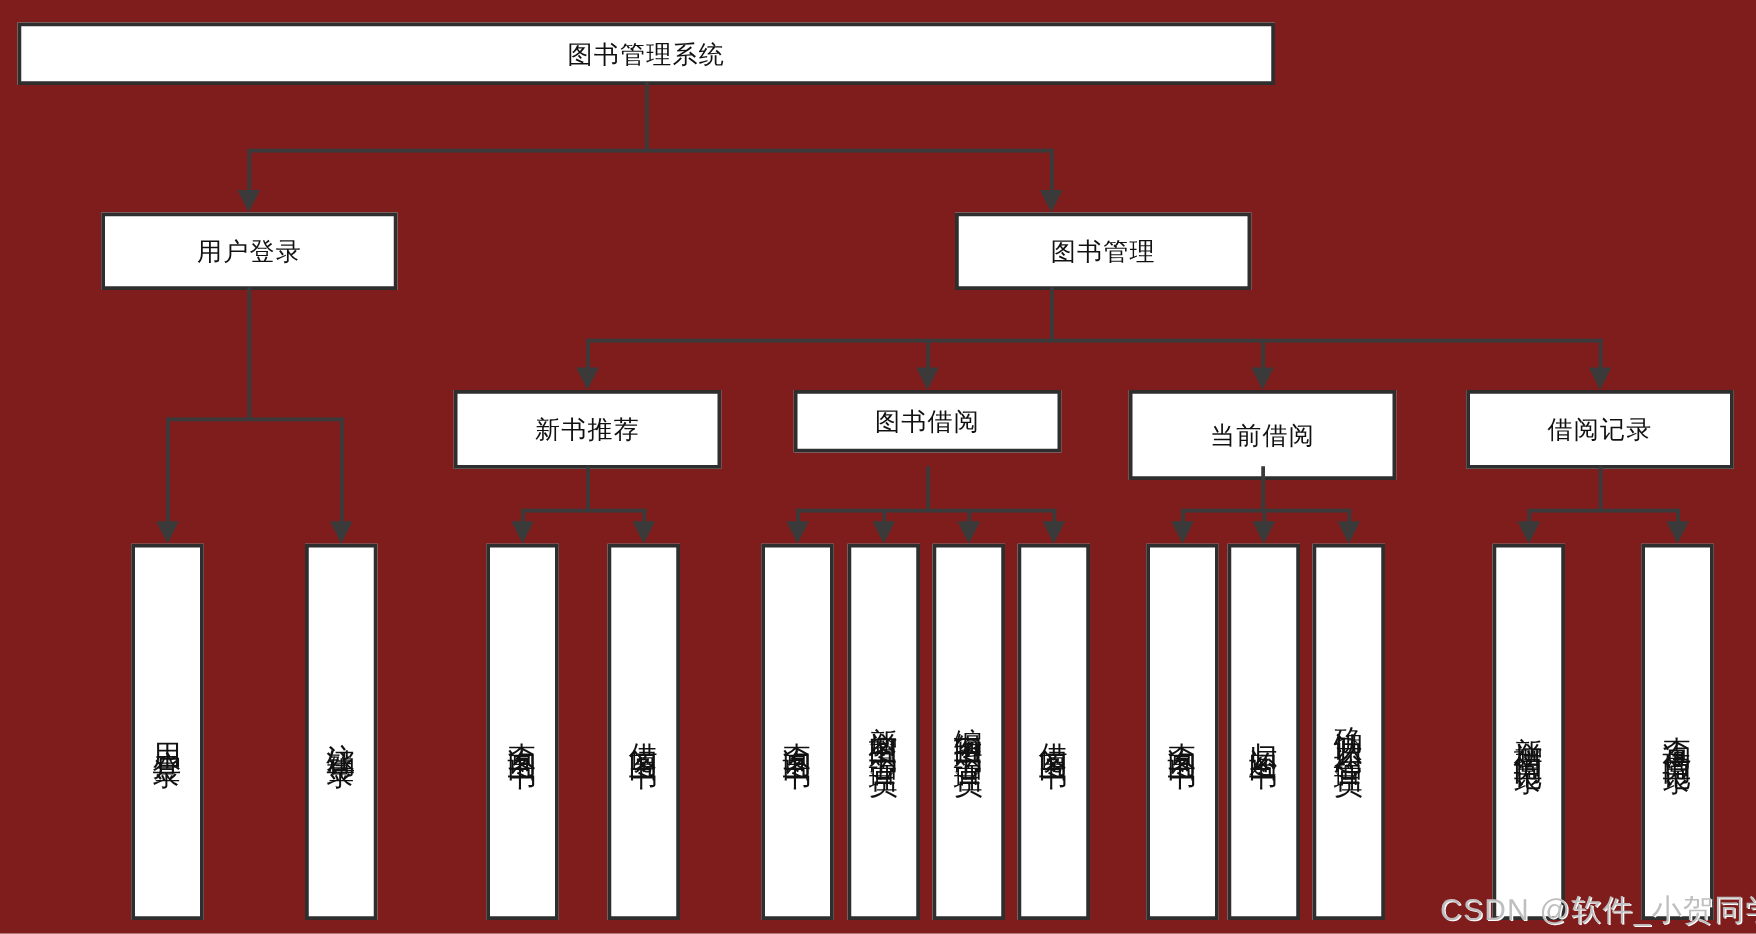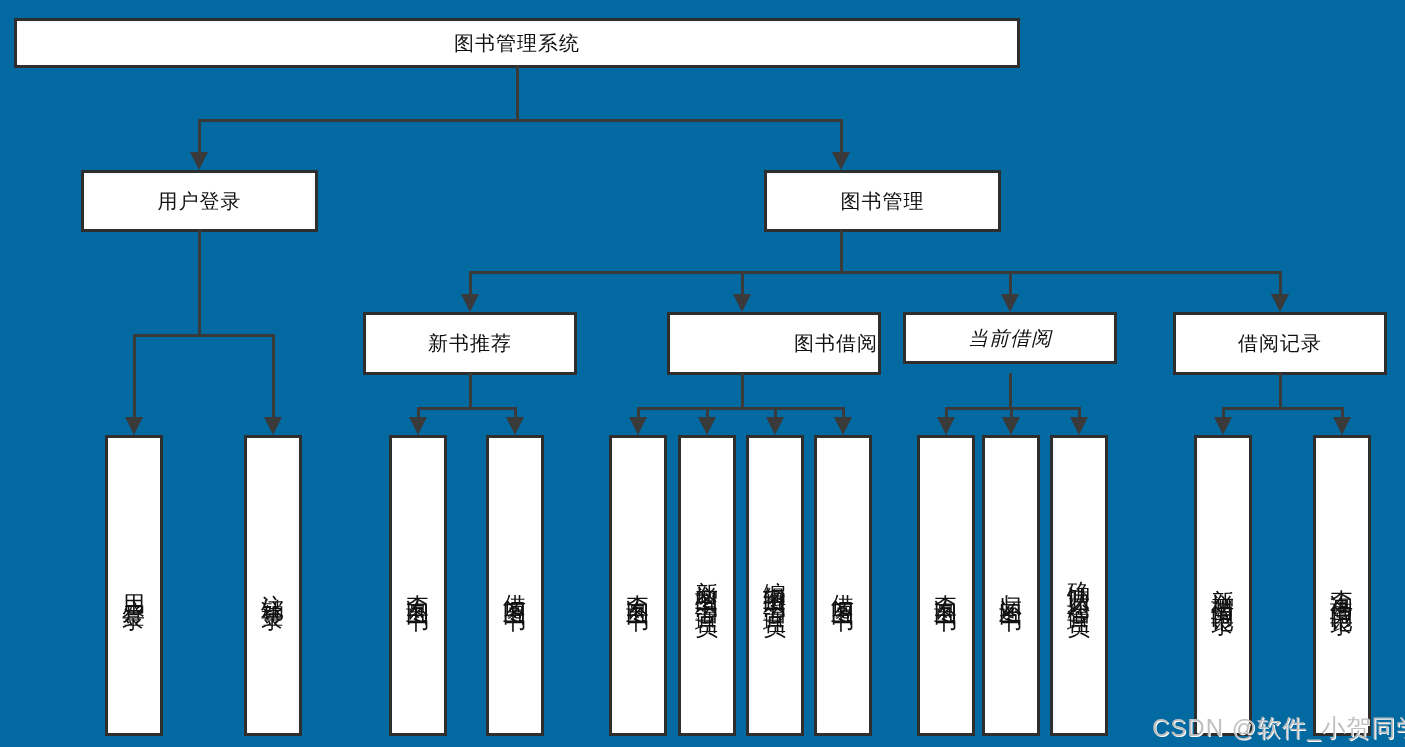--- a/index.html
+++ b/index.html
@@ -1,17 +1,17 @@
 <!DOCTYPE html>
 <html><head>
 <meta charset="utf-8">
 <style>
   html,body{margin:0;padding:0;background:#fff;}
   #canvas{
-    position:relative;width:1405px;height:747px;background:#0369a1;
+    position:relative;width:1405px;height:747px;background:#7f1d1d;
     font-family:"Liberation Sans","DejaVu Sans",sans-serif;color:#1a1a1a;overflow:hidden;
   }
   .box{
     position:absolute;background:#ffffff;border:3px solid #2e2e2e;box-sizing:border-box;
     display:flex;align-items:center;justify-content:center;font-size:20px;color:#111;
     letter-spacing:1px;
   }
   .vtext{
     display:inline-block;writing-mode:vertical-rl;text-orientation:mixed;
     font-size:23px;letter-spacing:5px;line-height:1.05;white-space:nowrap;color:#111;
@@ -65,24 +65,24 @@
   <div class="lv" style="left:741px;top:271px;height:26px;"></div>
   <div class="ah" style="left:733px;top:294px;"></div>
   <div class="lv" style="left:1009px;top:271px;height:26px;"></div>
   <div class="ah" style="left:1001px;top:294px;"></div>
   <div class="lv" style="left:1279px;top:271px;height:26px;"></div>
   <div class="ah" style="left:1271px;top:294px;"></div>
 
   <div class="box" style="left:363px;top:312px;width:214px;height:63px;justify-content:center;">
     <span>新书推荐</span>
   </div>
-  <div class="box" style="left:667px;top:312px;width:214px;height:63px;justify-content:flex-end;">
+  <div class="box" style="left:635px;top:312px;width:214px;height:50px;">
     <span>图书借阅</span>
   </div>
-  <div class="box" style="left:903px;top:312px;width:214px;height:52px;font-style:italic;">
+  <div class="box" style="left:903px;top:312px;width:214px;height:72px;">
     <span>当前借阅</span>
   </div>
   <div class="box" style="left:1173px;top:312px;width:214px;height:63px;">
     <span>借阅记录</span>
   </div>
 
   <div class="lv" style="left:469px;top:373px;height:36px;"></div>
   <div class="lh" style="left:417px;top:407px;width:100px;"></div>
   <div class="lv" style="left:417px;top:407px;height:13px;"></div>
   <div class="ah" style="left:409px;top:417px;"></div>

